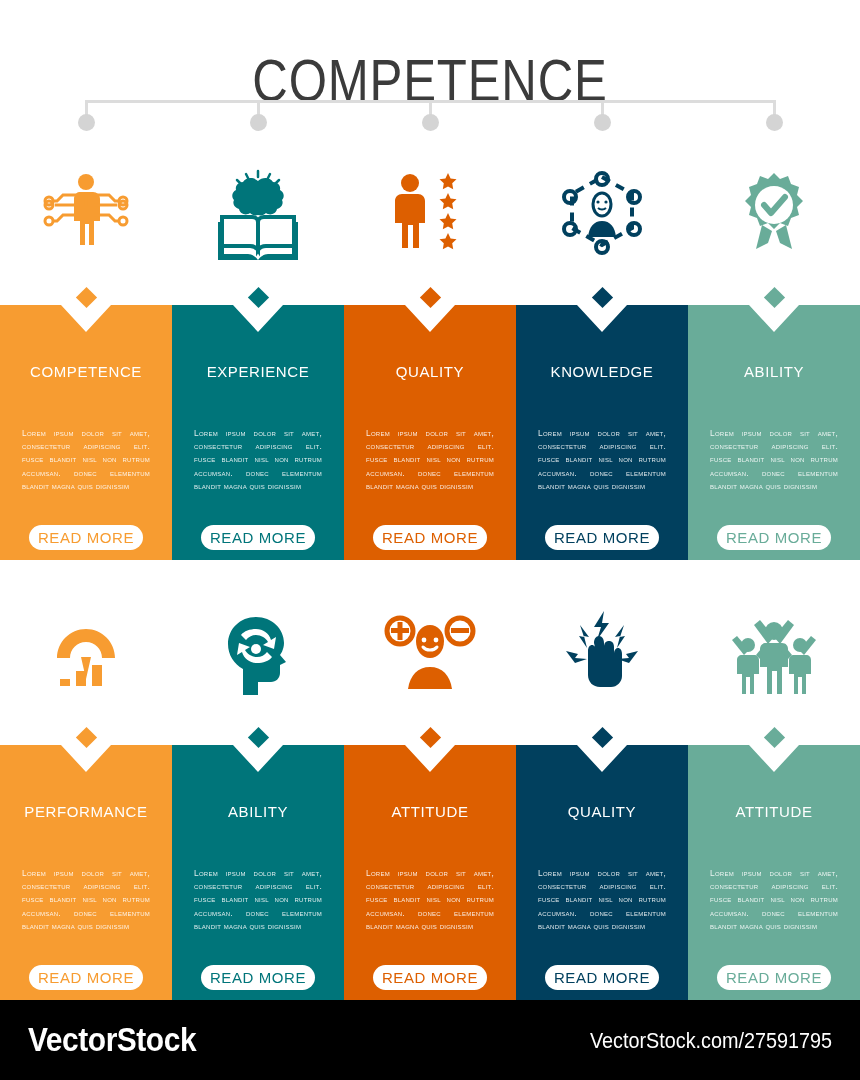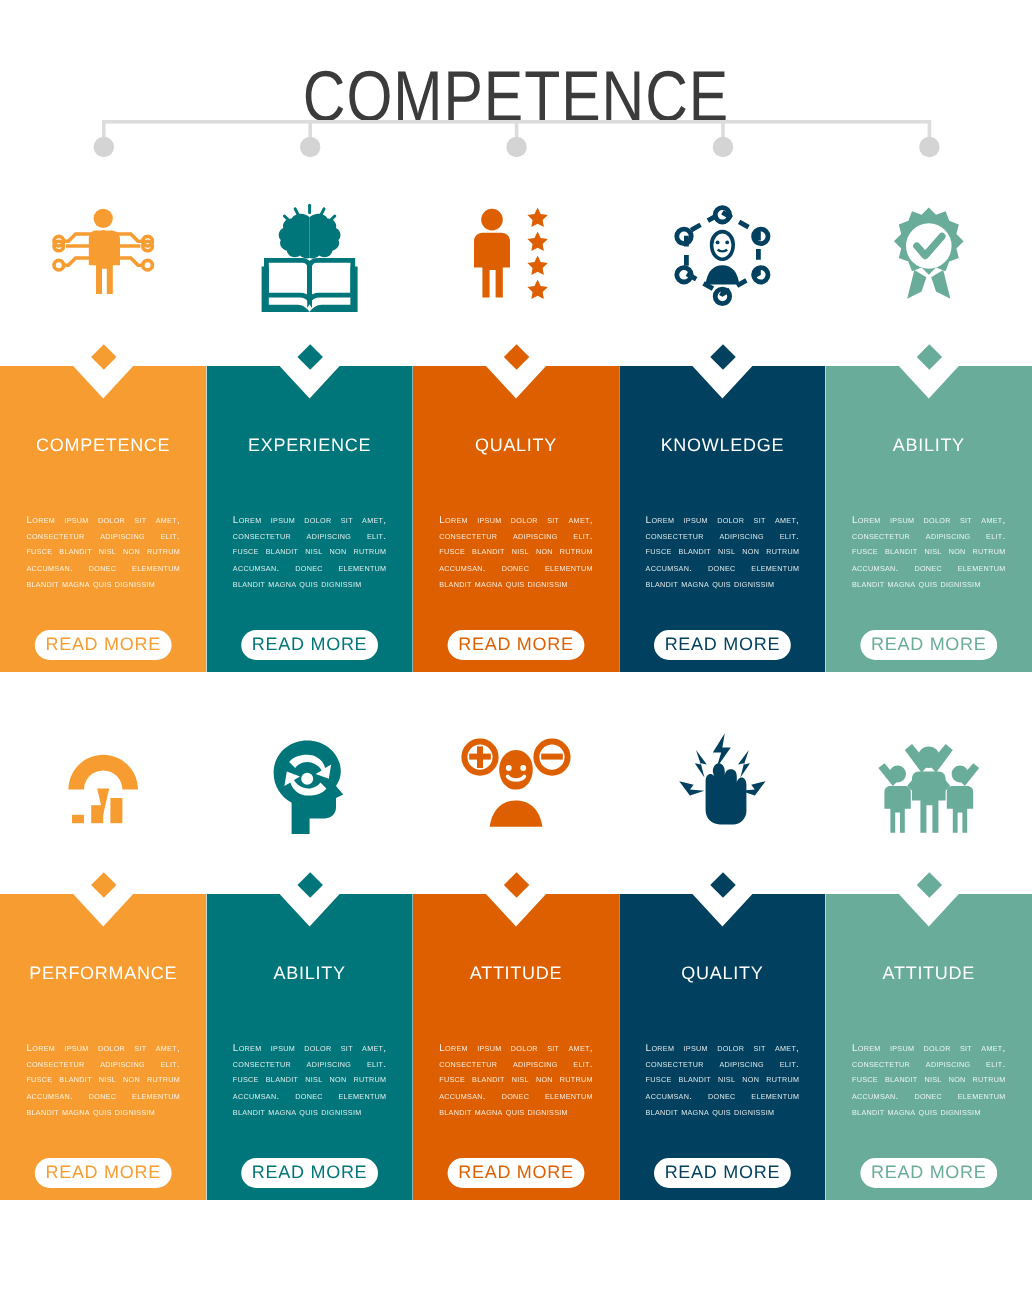--- a/index.html
+++ b/index.html
@@ -443,14 +443,18 @@
       </div>
       <div class="panel" style="left: 688px;">
         <div class="panel-diamond" style="background: rgb(105, 172, 153);"></div>
         <div class="panel-body" style="background: rgb(105, 172, 153);"></div>
         <div class="panel-heading">ATTITUDE</div>
         <div class="panel-text">Lorem ipsum dolor sit amet, consectetur adipiscing elit. Fusce blandit nisl non rutrum accumsan. Donec elementum blandit magna quis dignissim</div>
         <button class="panel-button" style="color: rgb(105, 172, 153);">READ MORE</button>
       </div>
     </div>
 
+  <div class="footer">
+    <div class="footer-logo">VectorStock</div>
+    <div class="footer-url">VectorStock.com/27591795</div>
+  </div>
 
 </div>
 
 </body></html>

